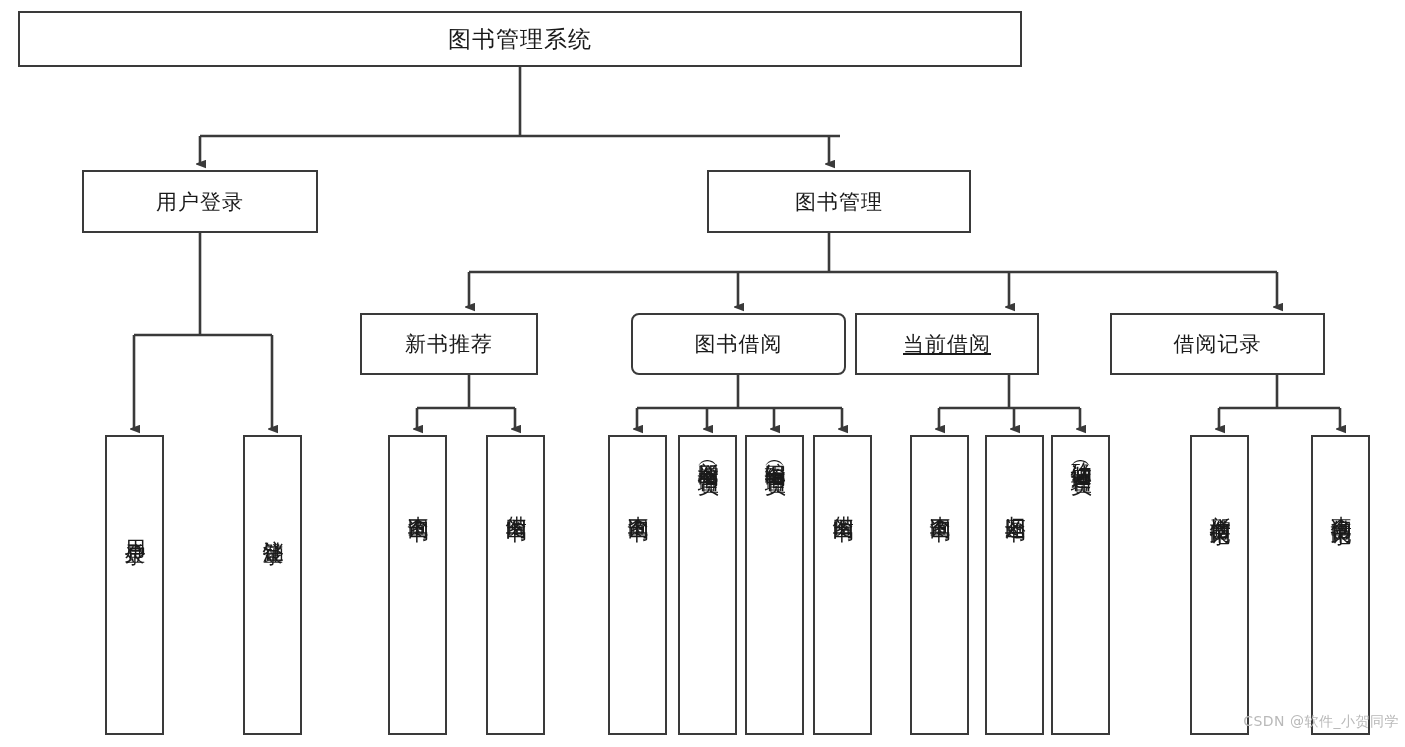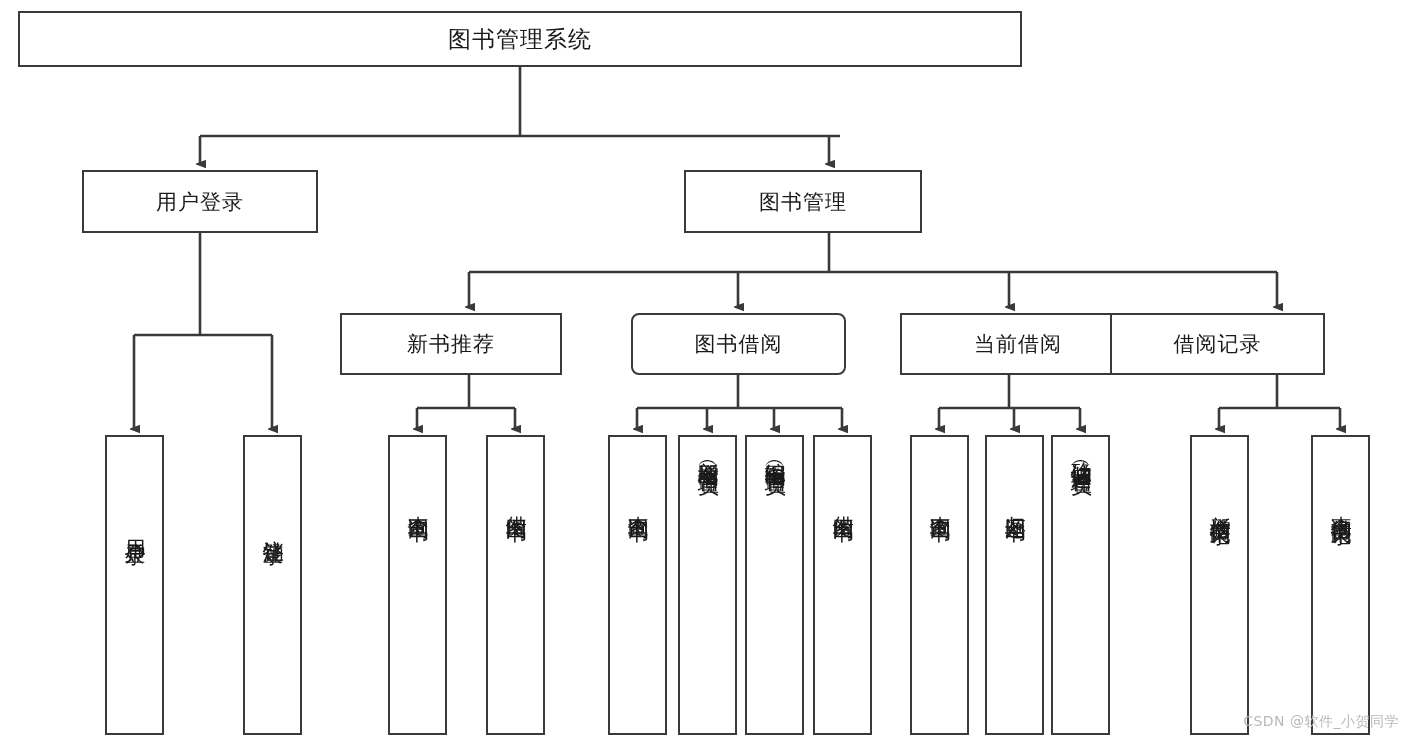--- a/index.html
+++ b/index.html
@@ -78,31 +78,31 @@
     </g>
   </svg>
 
   <div class="node root" style="left:18px;top:11px;width:1004px;height:56px;">
     <span>图书管理系统</span>
   </div>
 
   <div class="node horiz" style="left:82px;top:170px;width:236px;height:63px;">
     <span>用户登录</span>
   </div>
-  <div class="node horiz" style="left:684px;top:170px;width:238px;height:63px;">
+  <div class="node horiz" style="left:707px;top:170px;width:264px;height:63px;">
     <span>图书管理</span>
   </div>
 
-  <div class="node horiz" style="left:340px;top:313px;width:222px;height:62px;">
+  <div class="node horiz" style="left:360px;top:313px;width:178px;height:62px;">
     <span>新书推荐</span>
   </div>
   <div class="node horiz" style="left:631px;top:313px;width:215px;height:62px;border-radius:8px;">
     <span>图书借阅</span>
   </div>
-  <div class="node horiz" style="left:900px;top:313px;width:236px;height:62px;">
+  <div class="node horiz" style="left:855px;top:313px;width:184px;height:62px;text-decoration:underline;">
     <span>当前借阅</span>
   </div>
   <div class="node horiz" style="left:1110px;top:313px;width:215px;height:62px;">
     <span>借阅记录</span>
   </div>
 
   <div class="leaf mid" style="left:105px;top:435px;width:59px;height:300px;">
     <span>用户登录</span>
   </div>
   <div class="leaf mid" style="left:243px;top:435px;width:59px;height:300px;">

